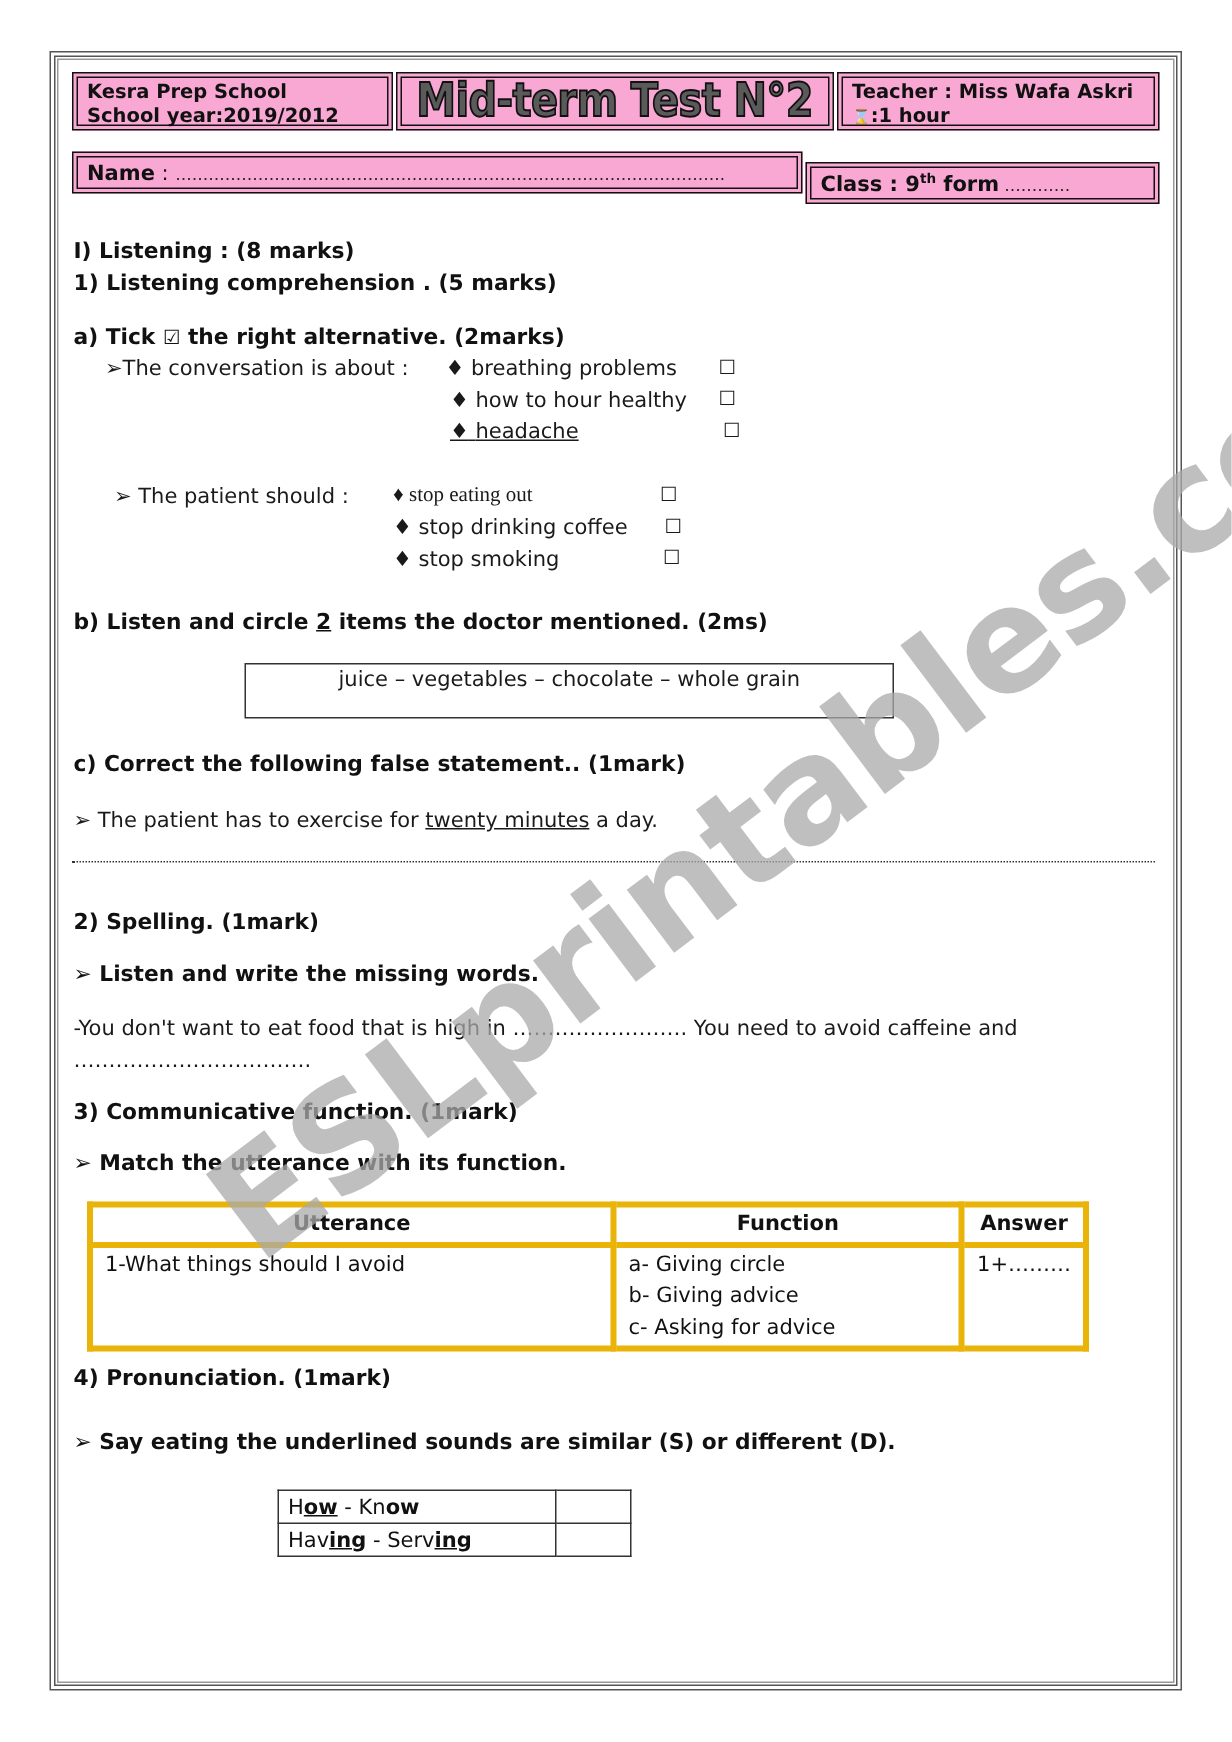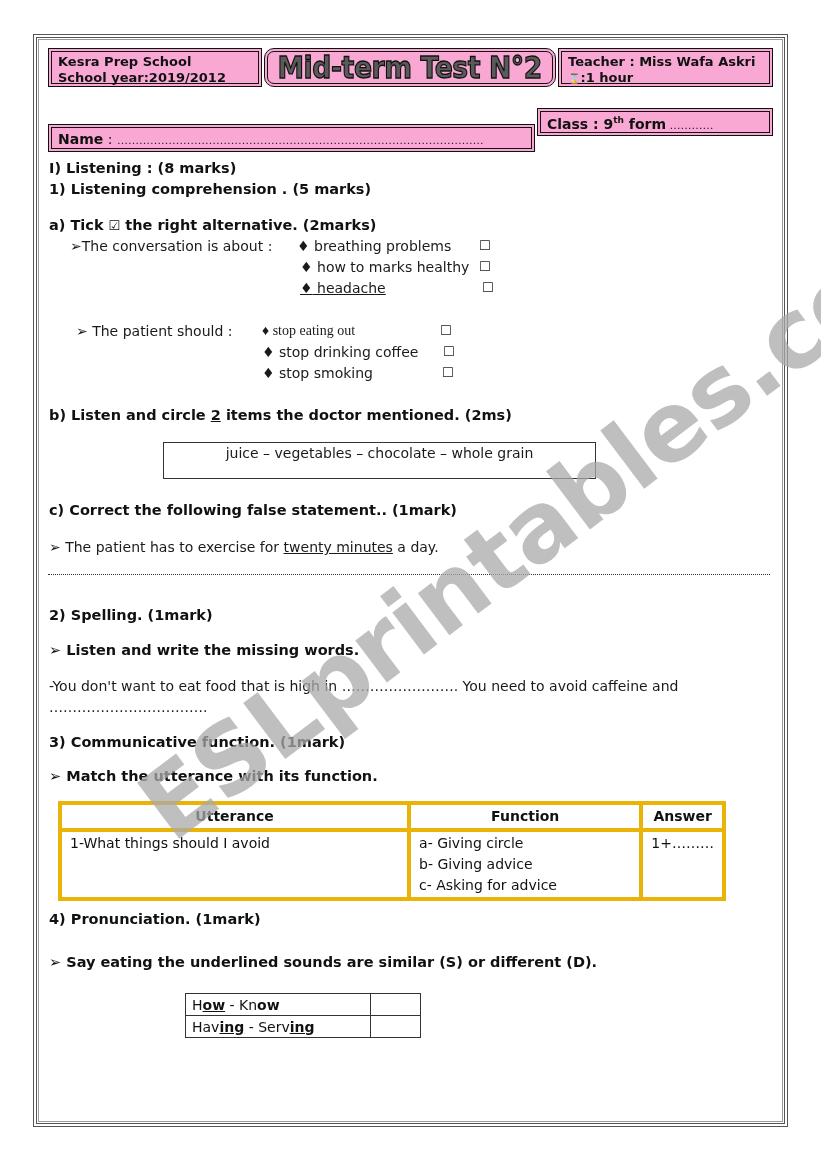--- a/index.html
+++ b/index.html
@@ -11,30 +11,30 @@
     border: 4px double #555;
   }
   .page-frame::after {
     content: ""; position: absolute; inset: 1px; border: 1px solid #999;
   }
 
   .dbl { position: absolute; border: 4px double #111; background: #f9a8d4; }
 
   
   .hdr-school { left: 48px; top: 48px; width: 214px; height: 39px; padding: 2px 0 0 6px; font-weight: bold; font-size: 13px; line-height: 16px; }
-  .hdr-title { left: 264px; top: 48px; width: 292px; height: 39px; display: flex; align-items: center; justify-content: center; border-radius: 10px; }
+  .hdr-title { left: 264px; top: 48px; width: 292px; height: 39px; display: flex; align-items: center; justify-content: center; }
   .hdr-title span {
     font-family: "DejaVu Sans", sans-serif; font-weight: bold; font-size: 31px; letter-spacing: -0.5px;
     color: #5a5a5a; -webkit-text-stroke: 1.3px #111; line-height: 1; transform: scaleX(0.86); display: inline-block; white-space: nowrap;
   }
   .hdr-teacher { left: 558px; top: 48px; width: 215px; height: 39px; padding: 2px 0 0 6px; font-weight: bold; font-size: 13px; line-height: 16px; }
   .hourglass { font-weight: normal; font-size: 10px; color: #555; }
 
   
-  .hdr-name { left: 48px; top: 124px; width: 487px; height: 28px; padding: 3px 0 0 6px; font-size: 14px; white-space: nowrap; overflow: hidden; }
+  .hdr-name { left: 48px; top: 101px; width: 487px; height: 28px; padding: 3px 0 0 6px; font-size: 14px; white-space: nowrap; overflow: hidden; }
   .hdr-class { left: 537px; top: 108px; width: 236px; height: 28px; padding: 3px 0 0 6px; font-size: 14px; white-space: nowrap; }
   .b { font-weight: bold; }
   .dots { font-size: 11px; letter-spacing: 0; color: #222; }
   sup { font-size: 9px; }
 
   .t { position: absolute; white-space: nowrap; line-height: 18px; }
   .h { font-weight: bold; font-size: 14.5px; }
   .n { font-size: 14px; color: #1a1a1a; }
   .box-glyph { font-size: 13px; }
   u { text-decoration: underline; }
@@ -86,21 +86,21 @@
 <div class="t h" style="left:49px; top:159px;">I) Listening : (8 marks)</div>
 <div class="t h" style="left:49px; top:180px;">1)  Listening comprehension . (5 marks)</div>
 
 <div class="t h" style="left:49px; top:216px;">
   <span>a) Tick </span><span class="box-glyph">☑</span><span>  the right alternative. (2marks)</span>
 </div>
 
 <div class="t n" style="left:70px; top:237px;">➢The conversation is about : </div>
 <div class="t n" style="left:297px; top:237px;"><span>♦</span> <span>breathing problems</span></div>
 <div class="t n box-glyph" style="left:479px; top:237px;">☐</div>
-<div class="t n" style="left:300px; top:258px;"><span>♦</span> <span>how to marks healthy</span></div>
+<div class="t n" style="left:300px; top:258px;"><span>♦</span> <span>how to hour healthy</span></div>
 <div class="t n box-glyph" style="left:479px; top:258px;">☐</div>
 <div class="t n" style="left:300px; top:279px;text-decoration:underline;"><span>♦</span> <span>headache</span></div>
 <div class="t n box-glyph" style="left:482px; top:279px;">☐</div>
 
 <div class="t n" style="left:76px; top:322px;">➢ The patient should  : </div>
 <div class="t n" style="left:262px; top:322px;font-family:Liberation Serif, serif;"><span>♦</span> <span>stop eating out</span></div>
 <div class="t n box-glyph" style="left:440px; top:322px;">☐</div>
 <div class="t n" style="left:262px; top:343px;"><span>♦</span> <span>stop drinking coffee</span></div>
 <div class="t n box-glyph" style="left:443px; top:343px;">☐</div>
 <div class="t n" style="left:262px; top:364px;"><span>♦</span> <span>stop smoking</span></div>

